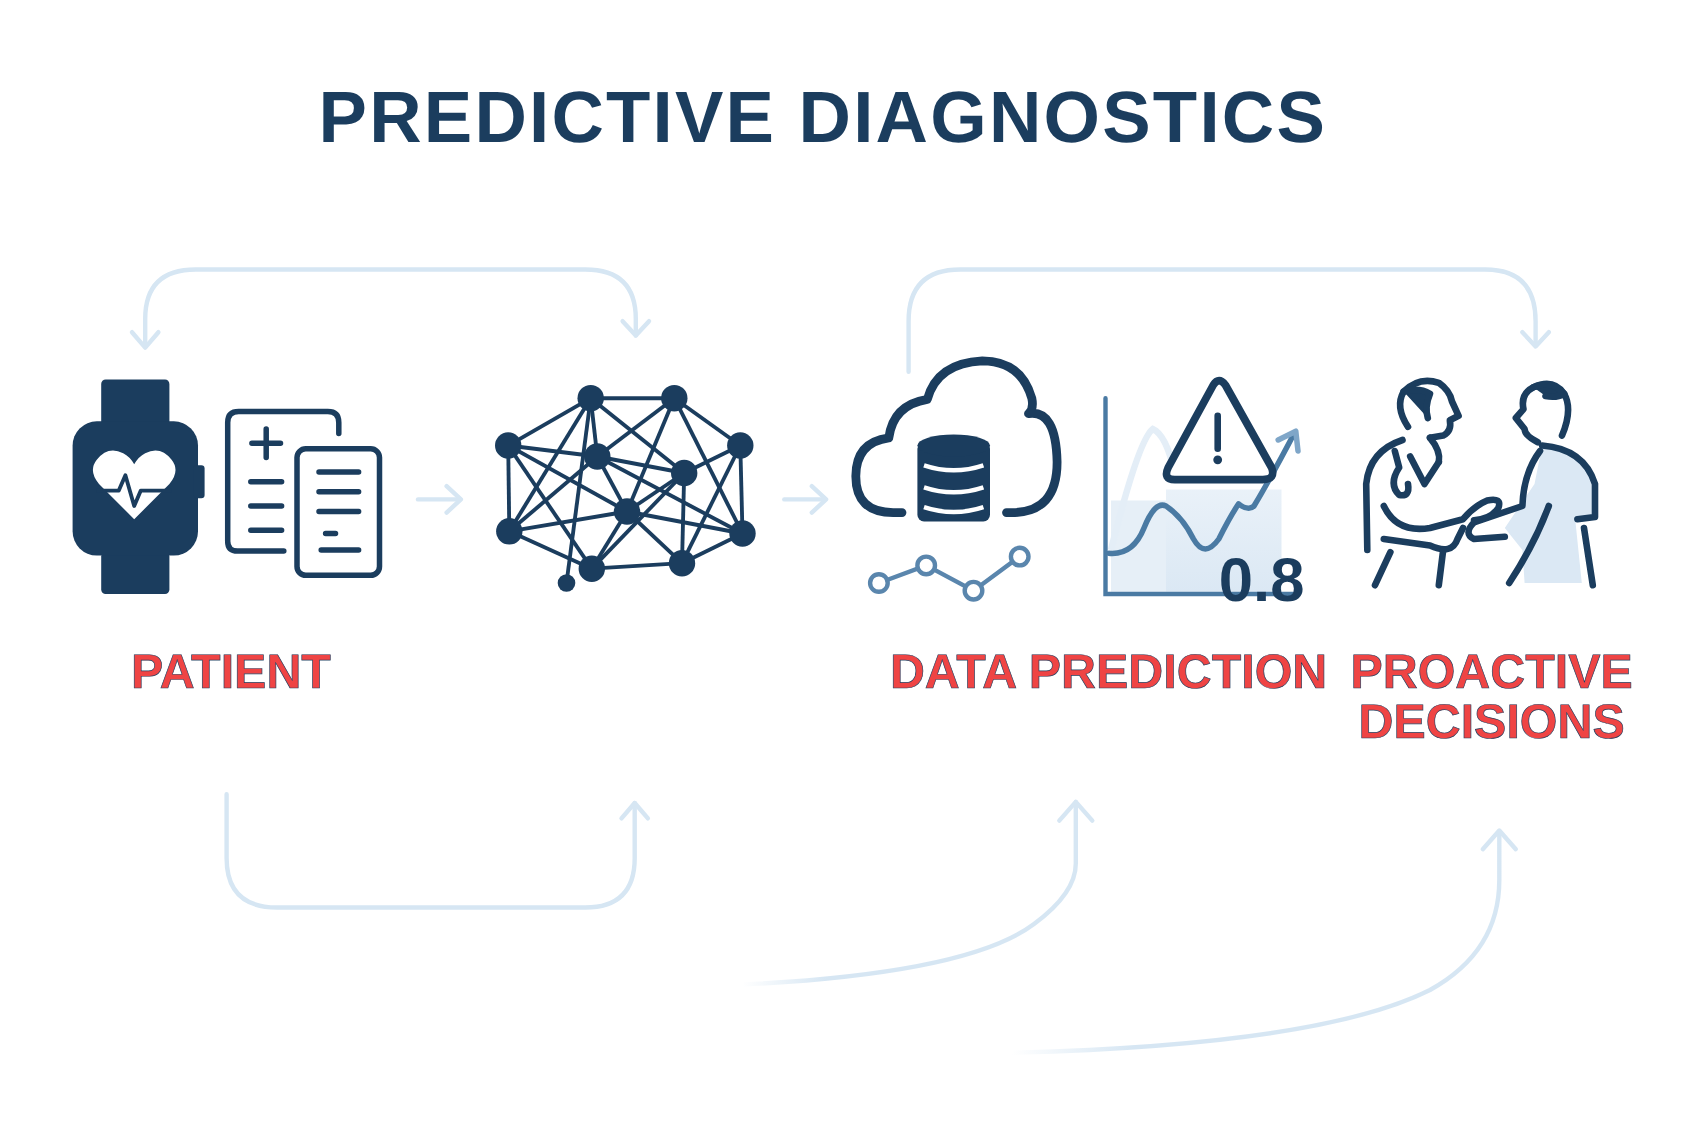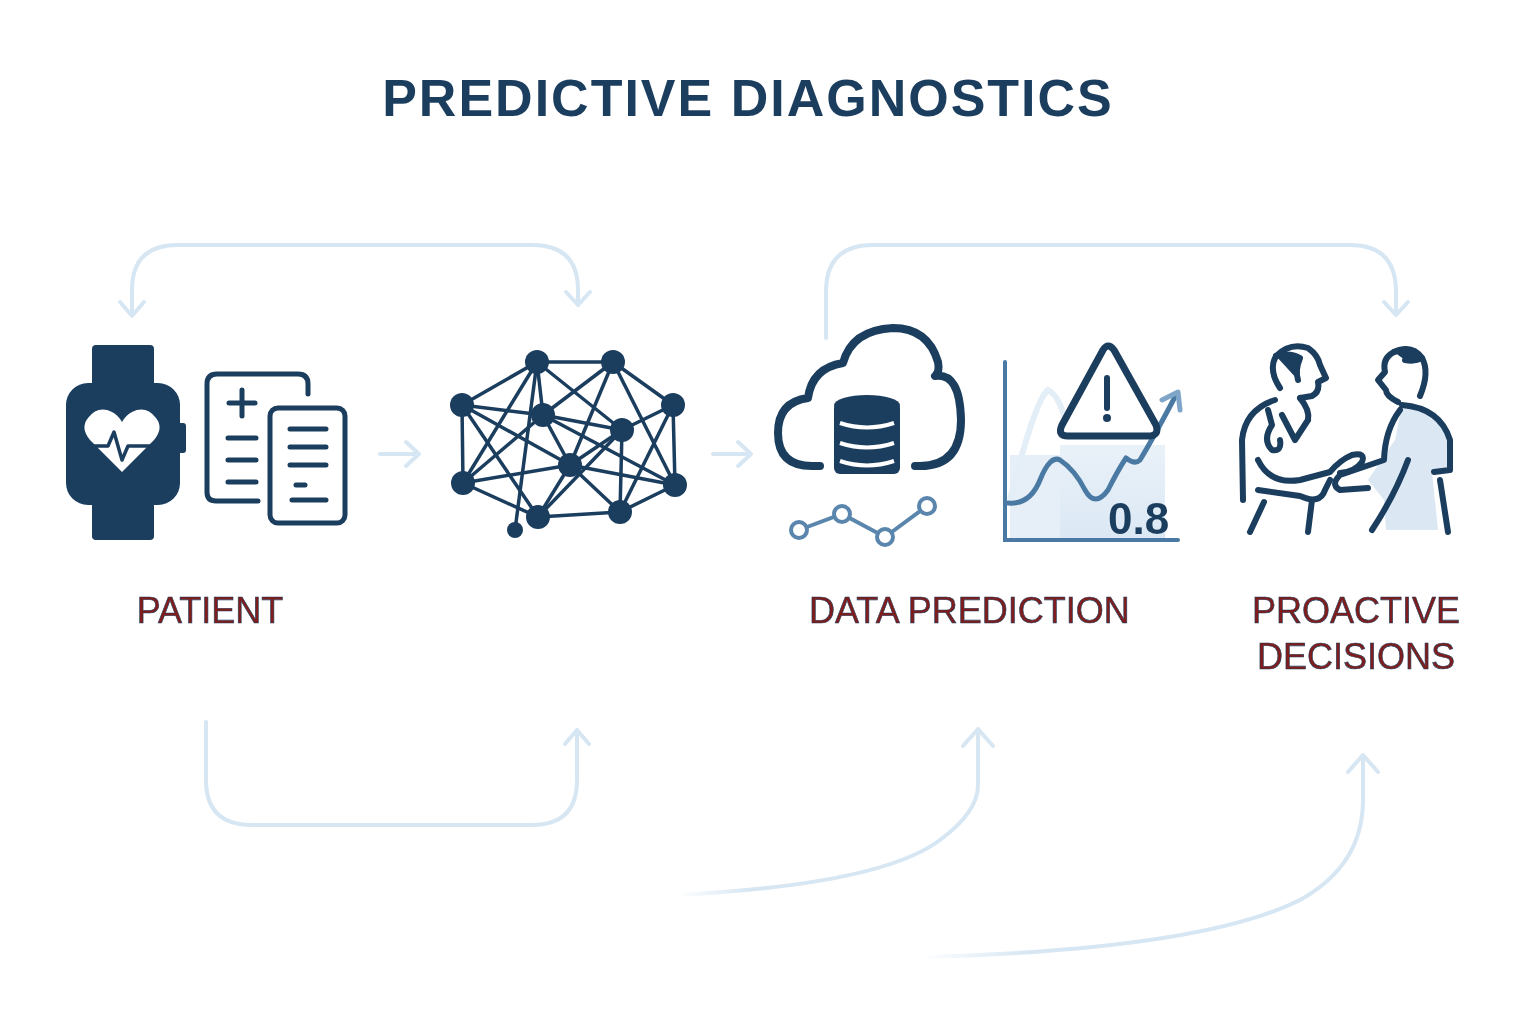--- a/index.html
+++ b/index.html
@@ -1,32 +1,32 @@
 <!DOCTYPE html>
 <html><head>
   <meta charset="utf-8">
   <style>
     html, body { margin: 0; padding: 0; background: #ffffff; }
     body { width: 1536px; height: 1024px; position: relative; overflow: hidden;
            font-family: "Liberation Sans", "DejaVu Sans", sans-serif; }
     .title {
       position: absolute; left: 0; top: 68px; width: 1496px; text-align: center;
-      font-size: 52px; font-weight: bold; color: #1b3d5e; letter-spacing: 2px;
+      font-size: 66px; font-weight: bold; color: #1b3d5e; letter-spacing: 2px;
       font-family: "Liberation Sans", "DejaVu Sans", sans-serif;
     }
     svg.canvas { position: absolute; left: 0; top: 0; }
     .label {
-      position: absolute; text-align: center; color: #7f1d1d;
-      font-size: 36px; line-height: 46px; font-weight: normal;
+      position: absolute; text-align: center; color: #ef4444;
+      font-size: 44px; line-height: 46px; font-weight: bold;
       font-family: "Liberation Sans", "DejaVu Sans", sans-serif;
       -webkit-text-stroke: 0.6px #1b3d5e;
     }
     .label span { display: block; white-space: nowrap; }
     .metric {
-      position: absolute; left: 1108px; top: 494px; font-size: 44px; font-weight: bold;
+      position: absolute; left: 1108px; top: 494px; font-size: 56px; font-weight: bold;
       color: #1b3d5e; font-family: "Liberation Sans", "DejaVu Sans", sans-serif; text-align: center;
     }
   </style>
 </head>
 <body>
 
 <div class="title">PREDICTIVE DIAGNOSTICS</div>
 
 <svg class="canvas" width="1536" height="1024" viewBox="0 0 1536 1024">
   <defs>

